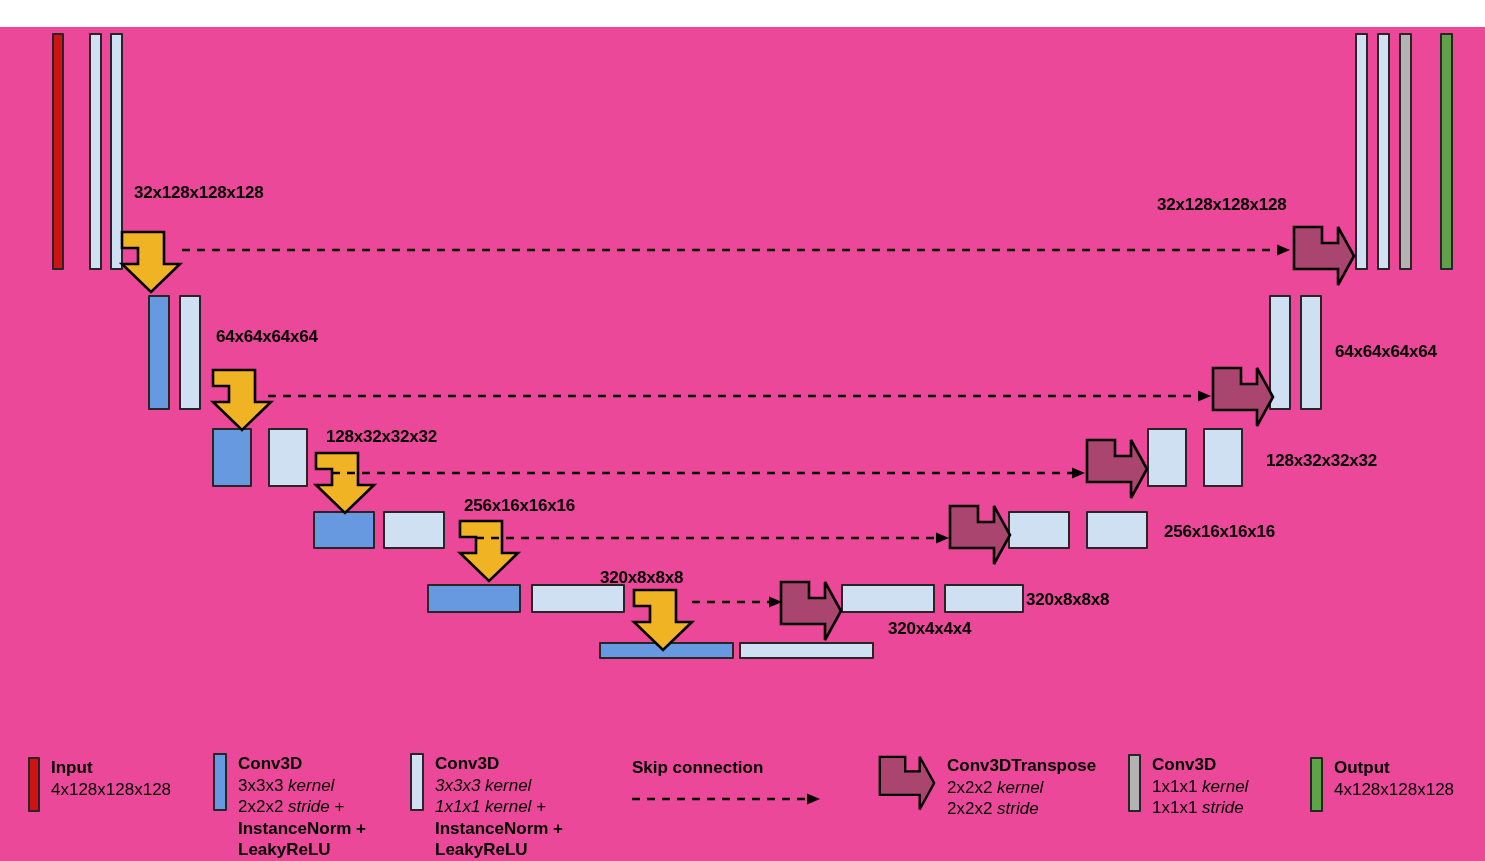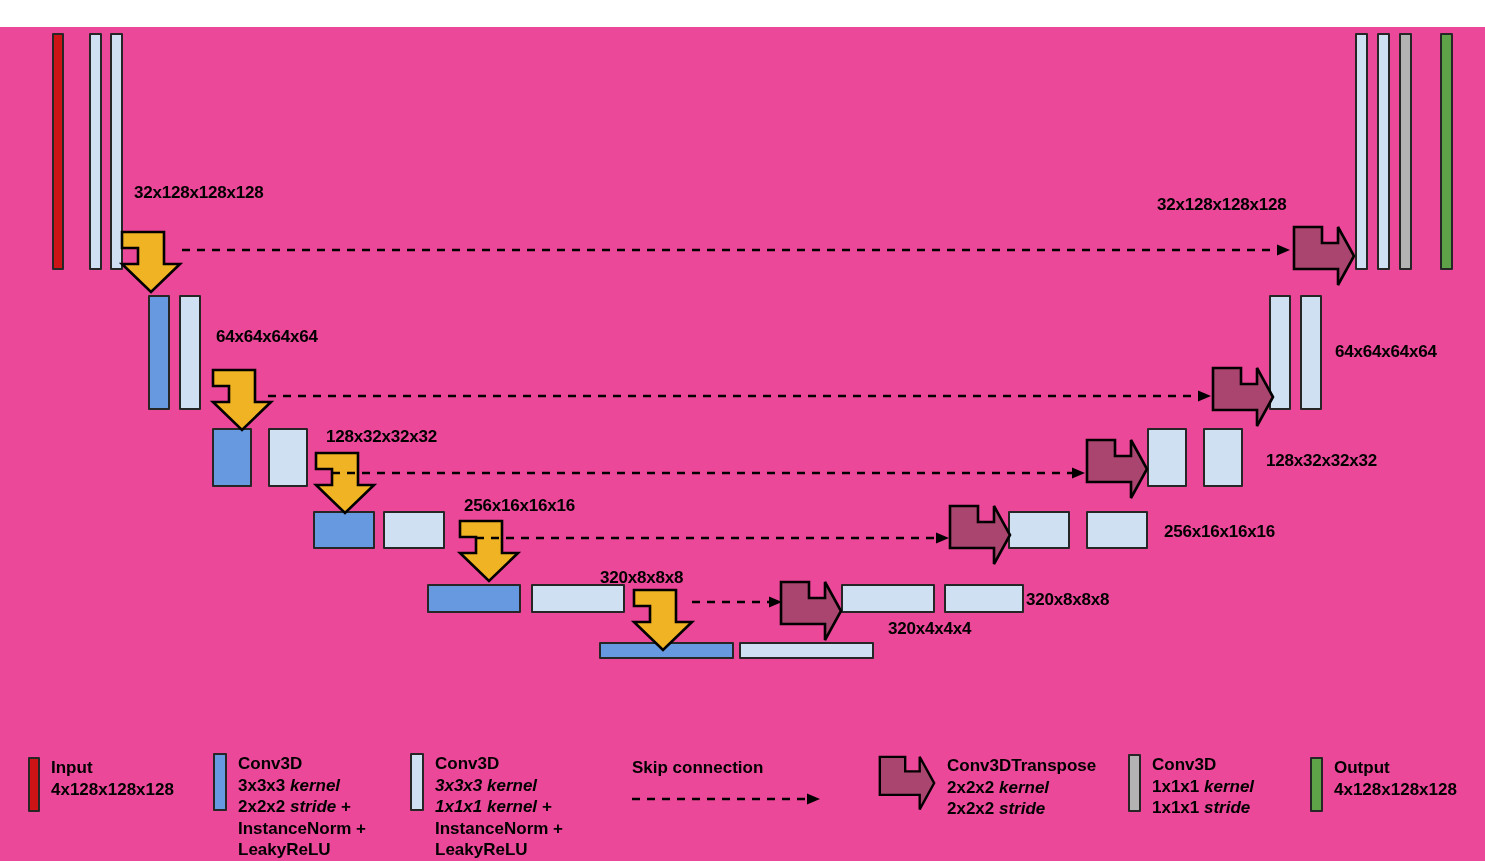--- a/index.html
+++ b/index.html
@@ -62,21 +62,21 @@
     flex: none;
   }
   .legend-text {
     margin-left: 11px;
     font-size: 17px;
     line-height: 21.5px;
     color: #000000;
     white-space: nowrap;
   }
   .lt-bold { font-weight: bold; }
-  .lt-norm { font-weight: bold; }
+  .lt-norm { font-weight: normal; }
   .lt-ital { font-style: italic; }
   .legend-skip-label {
     font-size: 17px;
     font-weight: bold;
     white-space: nowrap;
   }
 </style>
 </head>
 <body>
 

